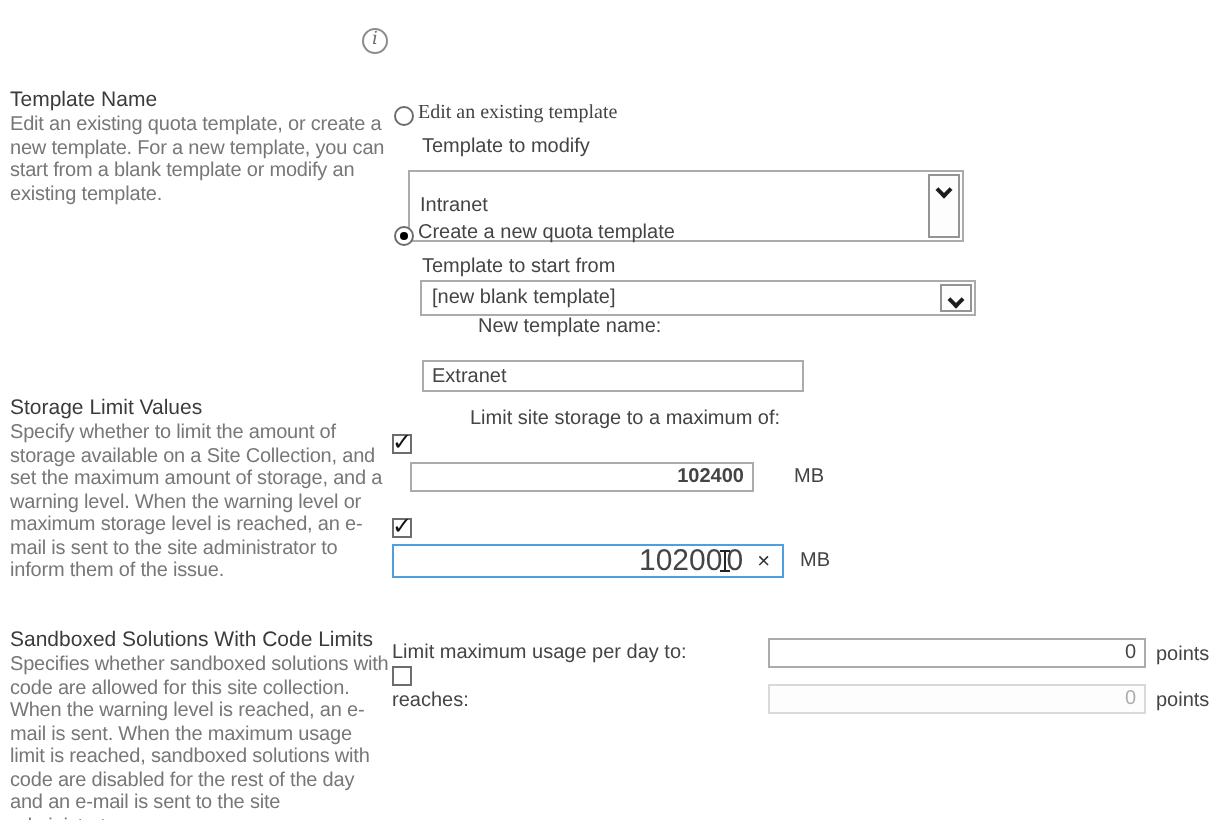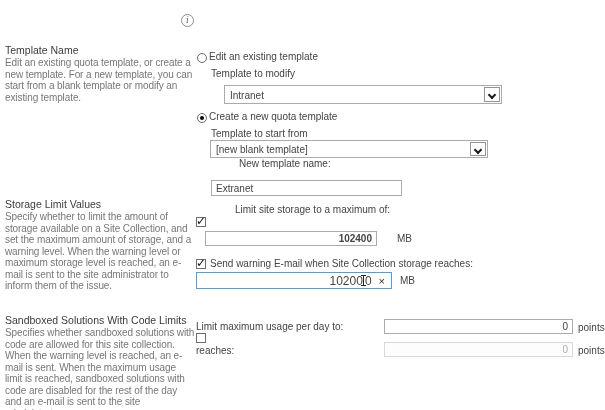--- a/index.html
+++ b/index.html
@@ -43,44 +43,44 @@
   
   .tinput { border:1px solid #ababab; background:#fff; font-family:"Liberation Sans","DejaVu Sans",sans-serif;
             font-size:10px; color:#444; outline:none; }
   .tinput.num { text-align:right; padding-right:4px; }
   .tinput.txt { text-align:left; padding-left:4px; }
   .tinput:disabled, .tinput.disabled { border-color:#d9d9d9; color:#adadad; background:#fdfdfd; }
 
   
   .focus-input { border:1px solid #4f9ede; background:#fff; display:flex; align-items:center;
                  justify-content:flex-end; }
-  .focus-input .val { font-size:12px; color:#444; }
+  .focus-input .val { font-size:15px; color:#444; }
   .caret { position:relative; width:1px; height:11px; background:#222; margin:0 0.5px; }
   .caret:before, .caret:after { content:""; position:absolute; left:-2px; width:5px; height:1px; background:#222; }
   .caret:before { top:0; } .caret:after { bottom:0; }
   .clear-x { font-size:11px; color:#333; margin-left:7px; margin-right:6px; line-height:10px; cursor:pointer; }
 
   .unit { font-size:10px; color:#444; }
 </style>
 </head>
 <body>
 
 <div class="page">
 
   <div class="abs info-icon">i</div>
 
   <div class="abs sec-desc" style="top:57px;">Edit an existing quota template, or create a new template. For a new template, you can start from a blank template or modify an existing template.</div>
   <div class="abs sec-heading" style="top:44px;">Template Name</div>
 
   <div class="abs radio" style="left:197px; top:53px;">
     </div>
-  <div class="abs lbl" style="left:209px; top:51px;">Edit an existing template</div>
+  <div class="abs lbl" style="left:209px; top:51px;font-family:Liberation Serif, serif;">Edit an existing template</div>
 
   <div class="abs lbl" style="left:211px; top:68px;">Template to modify</div>
-  <div class="abs select" style="left:224px; top:85px; width:278px; height:19px;text-decoration:underline;">
+  <div class="abs select" style="left:204px; top:85px; width:278px; height:36px;text-decoration:underline;">
     <span class="sel-text">Intranet</span>
     <span class="sel-btn">
       <span class="chev"></span>
       </span>
   </div>
 
   <div class="abs radio selected" style="left:197px; top:113px;">
     <span class="dot"></span>
     </div>
   <div class="abs lbl" style="left:209px; top:111px;">Create a new quota template</div>
@@ -102,21 +102,20 @@
   <div class="abs checkbox checked" style="left:196px; top:217px;">
     <span class="check">✓</span>
     </div>
   <div class="abs lbl" style="left:210px; top:204px;padding-left:25px;">Limit site storage to a maximum of:</div>
   <input class="abs tinput num" style="left: 205px; top: 231px; width: 172px; height: 15px; font-weight: bold;" value="102400">
   <div class="abs unit" style="left:397px; top:233px;">MB</div>
 
   <div class="abs checkbox checked" style="left:196px; top:259px;">
     <span class="check">✓</span>
     </div>
-  <div class="abs lbl" style="left:210px; top:258px;">Send warning E-mail when Site Collection storage reaches:</div>
   <div class="abs focus-input" style="left:196px; top:272px; width:196px; height:17px;">
     <span class="val">10200</span>
     <span class="caret"></span>
     <span class="val">0</span>
     <span class="clear-x">×</span>
   </div>
   <div class="abs unit" style="left:400px; top:275px;">MB</div>
 
   <div class="abs sec-heading" style="top:314px;">Sandboxed Solutions With Code Limits</div>
   <div class="abs sec-desc" style="top:327px;">Specifies whether sandboxed solutions with code are allowed for this site collection.  When the warning level is reached, an e-mail is sent.  When the maximum usage limit is reached, sandboxed solutions with code are disabled for the rest of the day and an e-mail is sent to the site administrator.</div>

